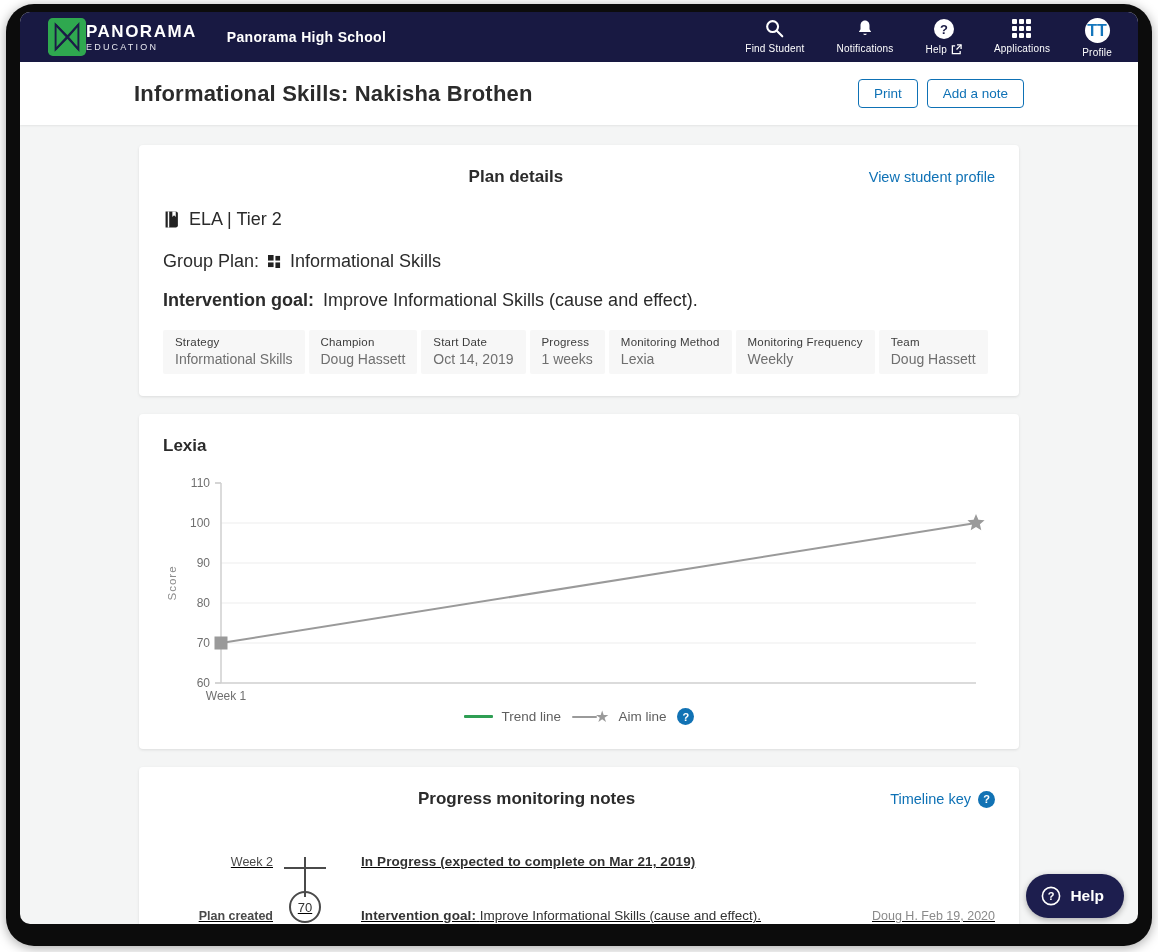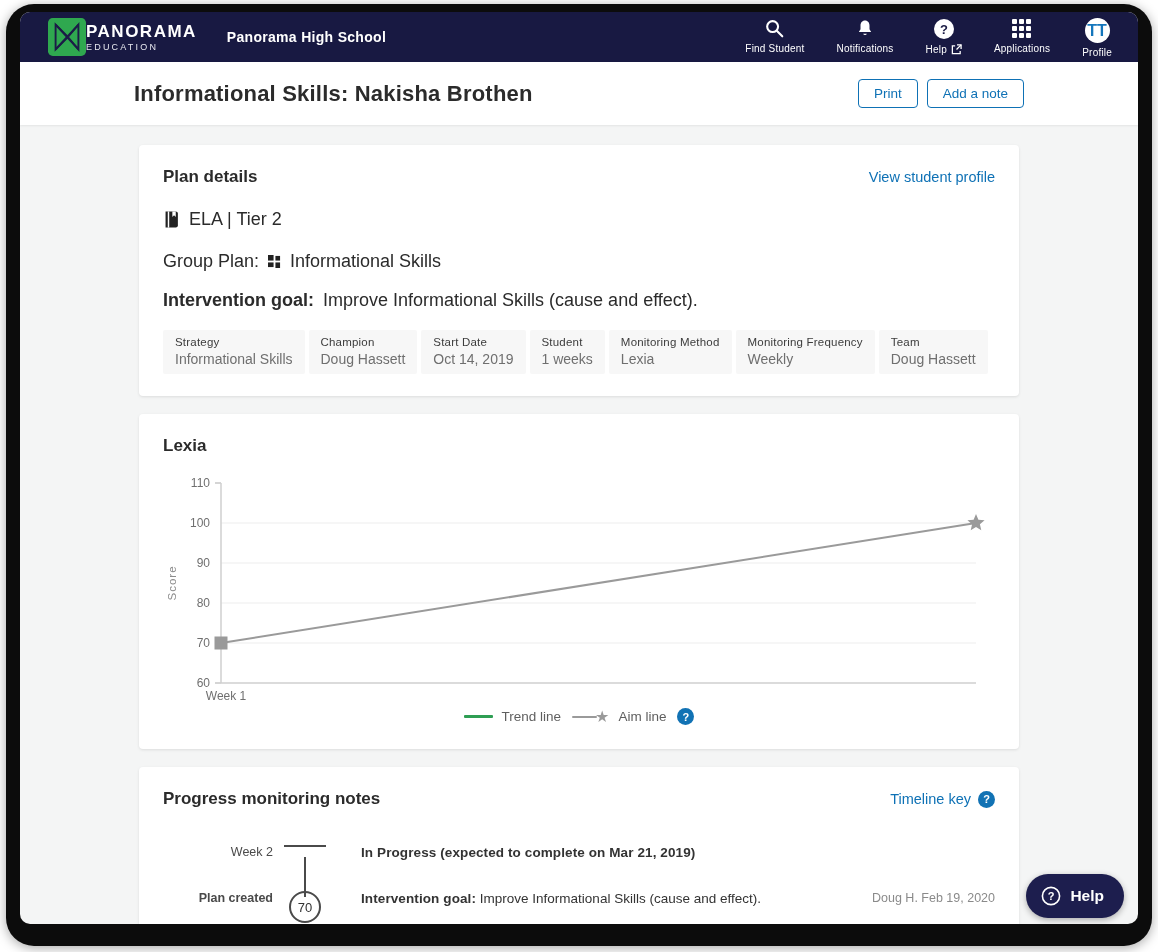--- a/index.html
+++ b/index.html
@@ -23,21 +23,21 @@
 
   
   .page-header { height:63px; background:#fff; display:flex; align-items:center; padding:0 114px; box-shadow:0 1px 2px rgba(0,0,0,.07); position:relative; z-index:2; }
   .page-title { font-size:22px; font-weight:bold; color:#2b2b2b; flex:1; letter-spacing:.2px; }
   .hbtn { background:#fff; border:1px solid #0e71b5; color:#0e71b5; border-radius:4px; font-size:13.5px; font-family:inherit; padding:6px 15px; cursor:pointer; font-weight:500; }
   .hbtn + .hbtn { margin-left:9px; }
 
   
   .main { padding-top:20px; }
   .card { width:880px; margin:0 auto 18px; background:#fff; border-radius:4px; box-shadow:0 1px 3px rgba(0,0,0,.1); padding:22px 24px; }
-  .card-head { display:flex; align-items:center; }
+  .card-head { display:flex; align-items:center;text-align:center; }
   .card-title { font-size:17px; font-weight:bold; color:#2b2b2b; flex:1; }
   .blue-link { color:#0e71b5; font-size:14.5px; font-weight:500; text-decoration:none; cursor:pointer; display:flex; align-items:center; gap:7px; }
 
   .plan-row { display:flex; align-items:center; gap:9px; font-size:18px; color:#2b2b2b; }
   .subject-row { margin-top:22px; }
   .group-row { margin-top:21px; font-weight:normal; }
   .goal-row { margin-top:18px; }
   .goal-row .goal-label { font-weight:bold; }
   .fields { display:flex; gap:4px; margin-top:19px; }
   .field-cell { background:#f7f7f7; border-radius:2px; padding:6px 12px 7px; }
@@ -52,21 +52,21 @@
   .swatch-line { width:29px; height:3px; border-radius:1px; }
   .aim-swatch { display:flex; align-items:center; }
   .aim-swatch .swatch-line { width:25px; height:2px; }
   .aim-star { font-size:16px; line-height:10px; margin-left:-2px; }
   .qicon { width:17px; height:17px; border-radius:50%; background:#1172b4; color:#fff; font-size:11px; font-weight:bold; display:inline-flex; align-items:center; justify-content:center; cursor:pointer; }
   .qicon::after { content:"?"; }
 
   
   .timeline { position:relative; margin:36px 0 6px; }
   .tl-vline { position:absolute; left:141px; top:12px; width:2px; height:40px; background:#4a4a4a; }
-  .tl-row { display:flex; align-items:flex-start; }
+  .tl-row { display:flex; align-items:flex-end;text-decoration:underline; }
   .tl-row1 { height:24px; margin-bottom:22px; }
   .tl-label { width:110px; text-align:right; font-size:12.5px; color:#4a4a4a; flex-shrink:0; }
   .tl-label.bold { font-weight:bold; }
   .tl-conn { width:64px; display:flex; justify-content:center; align-items:center; flex-shrink:0; }
   .tl-tick { width:42px; height:2px; background:#4a4a4a; }
   .tl-badge { width:32px; height:32px; border-radius:50%; border:2px solid #4a4a4a; background:#fff; display:flex; align-items:center; justify-content:center; font-size:13px; color:#333; }
   .tl-text { flex:1; padding-left:24px; font-size:13.5px; color:#333; }
   .tl-text b { letter-spacing:.1px; }
   .tl-meta { font-size:12.5px; color:#8a8a8a; padding-left:12px; white-space:nowrap; }
 
@@ -191,21 +191,21 @@
         </div>
         <div class="field-cell">
           <div class="field-label">Champion</div>
           <div class="field-value">Doug Hassett</div>
         </div>
         <div class="field-cell">
           <div class="field-label">Start Date</div>
           <div class="field-value">Oct 14, 2019</div>
         </div>
         <div class="field-cell">
-          <div class="field-label">Student</div>
+          <div class="field-label">Progress</div>
           <div class="field-value">1 weeks</div>
         </div>
         <div class="field-cell">
           <div class="field-label">Monitoring Method</div>
           <div class="field-value">Lexia</div>
         </div>
         <div class="field-cell">
           <div class="field-label">Monitoring Frequency</div>
           <div class="field-value">Weekly</div>
         </div>

